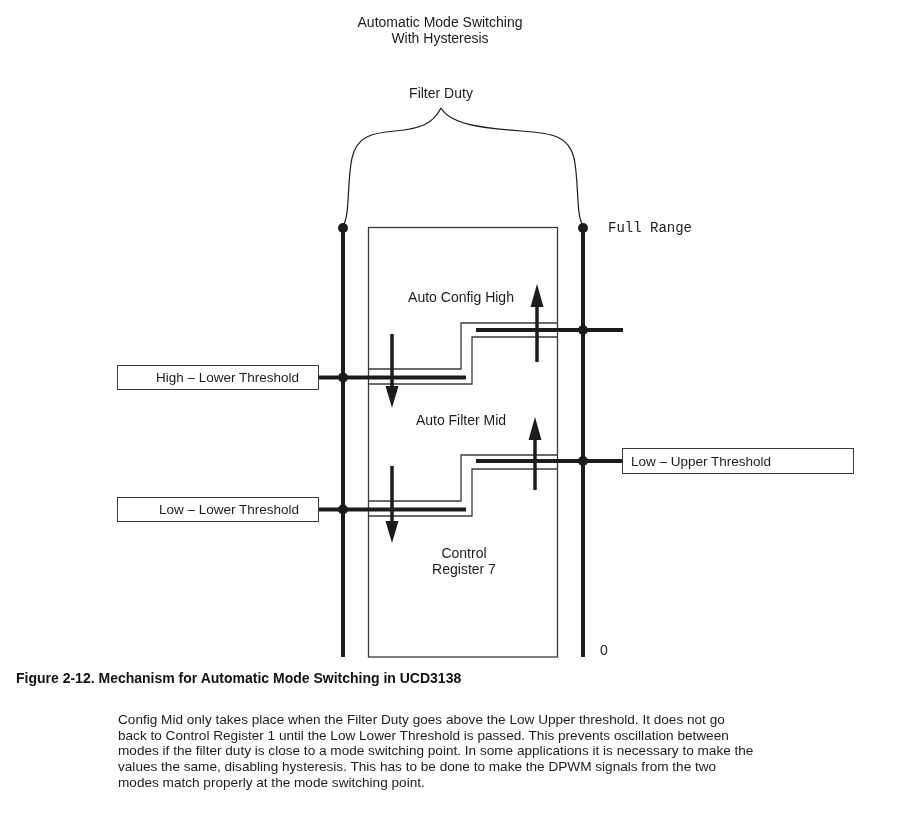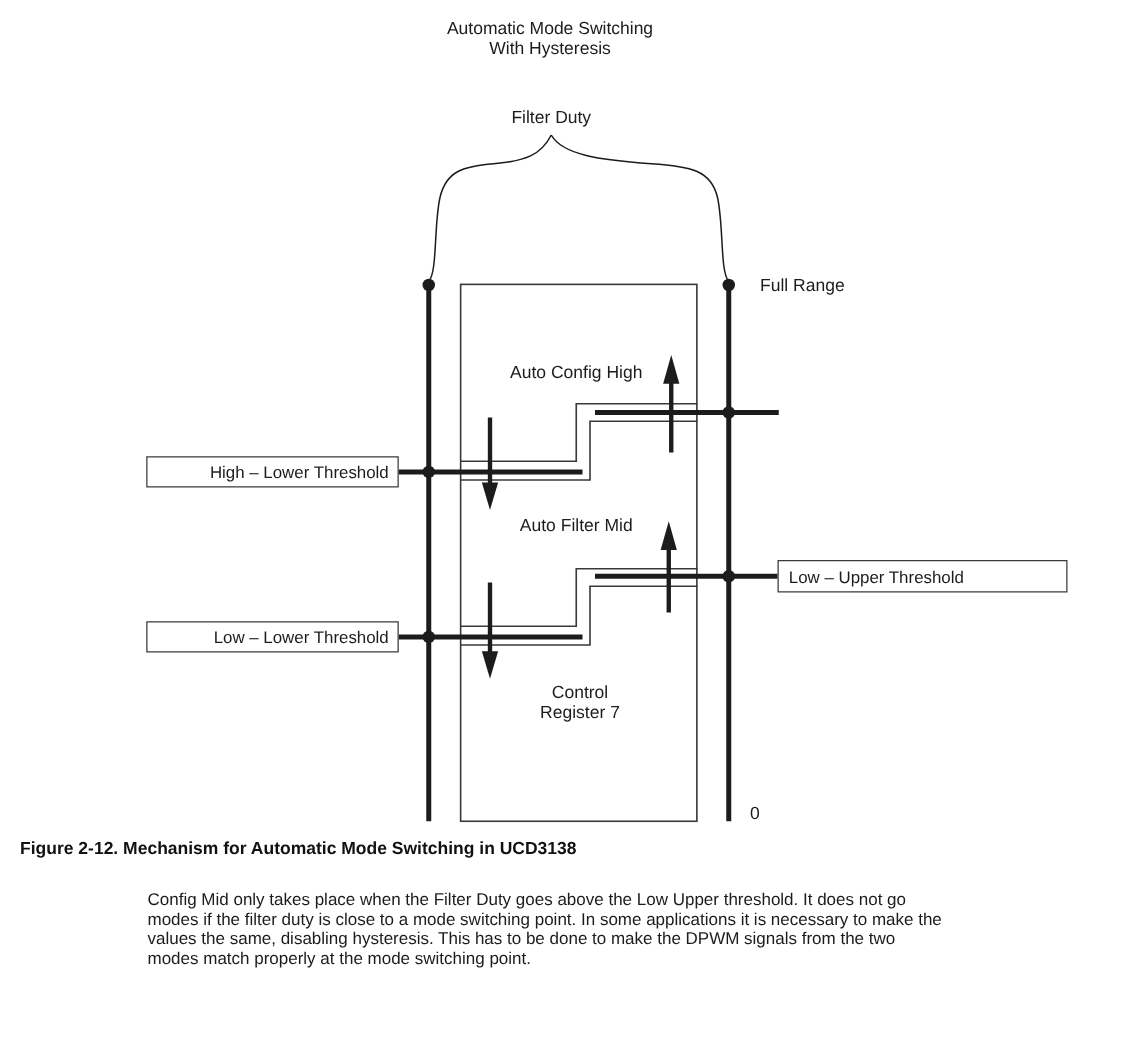--- a/index.html
+++ b/index.html
@@ -30,21 +30,21 @@
     position: absolute;
     border: 1.4px solid #3a3a3a;
     background: #ffffff;
     font-size: 13.5px;
     color: #1c1c1c;
     white-space: nowrap;
     display: flex;
     align-items: center;
   }
   .threshold-box.align-left  { justify-content: flex-start; padding-left: 8px; }
-  .threshold-box.align-right { justify-content: flex-end;  padding-right: 7px; }
+  .threshold-box.align-right { justify-content: flex-end;  padding-right: 19px; }
   .figure-caption {
     position: absolute;
     left: 16px; top: 670px;
     width: 100%;
     text-align: left;
     font-size: 14px;
     font-weight: bold;
     color: #111111;
   }
   .body-text {
@@ -106,33 +106,34 @@
     </g>
     <g>
       <line x1="392" y1="466" x2="392" y2="523" stroke="#1c1c1c" stroke-width="3.5"></line>
       <polygon points="392,543 385.5,521 398.5,521" fill="#1c1c1c"></polygon>
     </g>
   </svg>
 
   <div class="lbl centered" style="left:440px; top:14px;">Automatic Mode Switching</div>
   <div class="lbl centered" style="left:440px; top:30px;">With Hysteresis</div>
   <div class="lbl centered" style="left:441px; top:85px;">Filter Duty</div>
-  <div class="lbl" style="left:608px; top:220px;">Full Range</div>
+  <div class="lbl" style="left:608px; top:220px;font-family:Liberation Mono, monospace;">Full Range</div>
   <div class="lbl centered" style="left:461px; top:289px;">Auto Config High</div>
   <div class="lbl centered" style="left:461px; top:412px;">Auto Filter Mid</div>
   <div class="lbl centered" style="left:464px; top:545px;">Control</div>
   <div class="lbl centered" style="left:464px; top:561px;">Register 7</div>
   <div class="lbl" style="left:600px; top:642px;">0</div>
 
   <div class="threshold-box align-right" style="left:117px; top:365px; width:202px; height:25px;">High – Lower Threshold</div>
   <div class="threshold-box align-left" style="left:622px; top:448px; width:232px; height:26px;">Low – Upper Threshold</div>
   <div class="threshold-box align-right" style="left:117px; top:497px; width:202px; height:25px;">Low – Lower Threshold</div>
 
   <div class="figure-caption">Figure 2-12. Mechanism for Automatic Mode Switching in UCD3138</div>
 
   <div class="body-text">
     <div class="body-line">Config Mid only takes place when the Filter Duty goes above the Low Upper threshold. It does not go</div>
+    <div class="body-line">back to Control Register 1 until the Low Lower Threshold is passed. This prevents oscillation between</div>
     <div class="body-line">modes if the filter duty is close to a mode switching point. In some applications it is necessary to make the</div>
     <div class="body-line">values the same, disabling hysteresis. This has to be done to make the DPWM signals from the two</div>
     <div class="body-line">modes match properly at the mode switching point.</div>
   </div>
 
 </div>
 
 </body></html>

